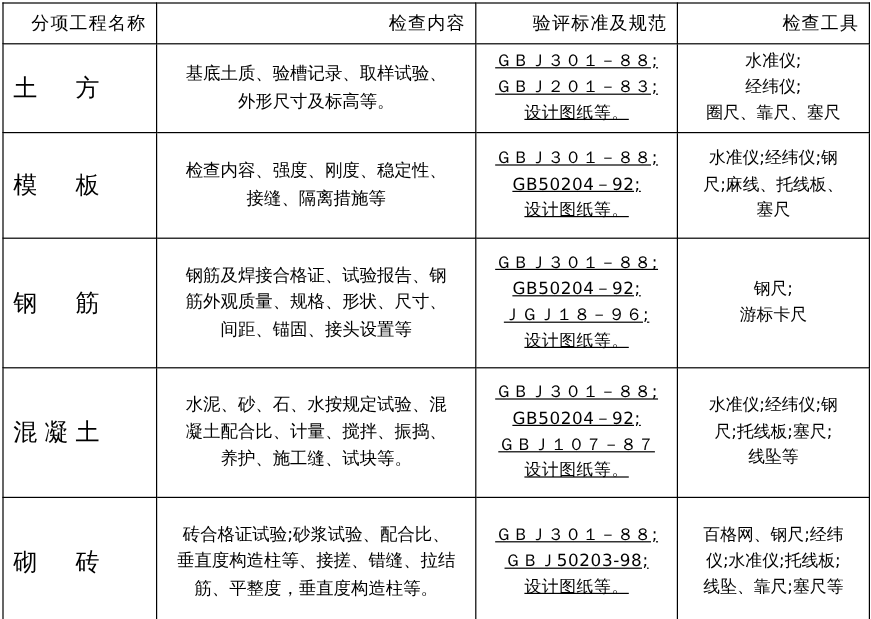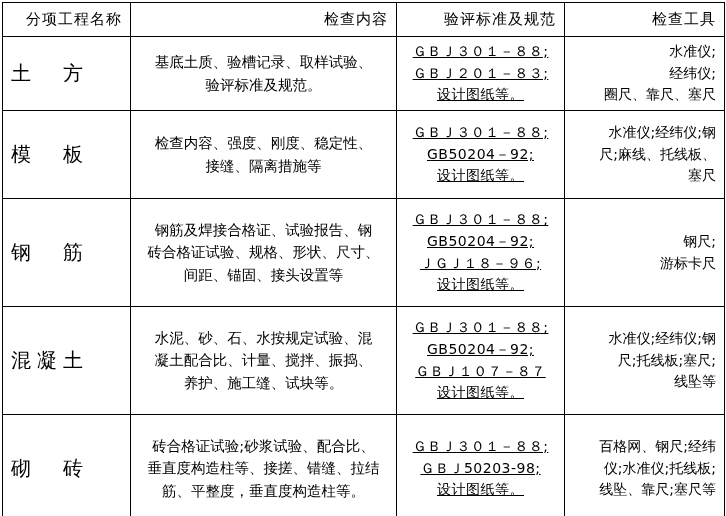--- a/index.html
+++ b/index.html
@@ -64,21 +64,21 @@
     text-align: center;
   }
   td.standard .line {
     display: block;
     letter-spacing: 0.5px;
     text-decoration: underline;
   }
   td.tools {
     font-size: 14px;
     line-height: 1.55;
-    text-align: right;
+    text-align: center;
   }
   td.content .line, td.tools .line {
     display: block;
   }
   tr.r1 { height: 62px; }
   tr.r2 { height: 88px; }
   tr.r3 { height: 108px; }
   tr.r4 { height: 108px; }
   tr.r5 { height: 108px; }
 </style>
@@ -100,21 +100,21 @@
         <th>验评标准及规范</th>
         <th>检查工具</th>
       </tr>
     </thead>
     <tbody>
 
       <tr class="r1">
         <td class="name">土　方</td>
         <td class="content">
           <span class="line">基底土质、验槽记录、取样试验、</span>
-          <span class="line">验评标准及规范。</span>
+          <span class="line">外形尺寸及标高等。</span>
         </td>
         <td class="standard">
           <span class="line">ＧＢＪ３０１－８８;</span>
           <span class="line">ＧＢＪ２０１－８３;</span>
           <span class="line">设计图纸等。</span>
         </td>
         <td class="tools">
           <span class="line">水准仪;</span>
           <span class="line">经纬仪;</span>
           <span class="line">圈尺、靠尺、塞尺</span>
@@ -136,21 +136,21 @@
           <span class="line">水准仪;经纬仪;钢</span>
           <span class="line">尺;麻线、托线板、</span>
           <span class="line">塞尺</span>
         </td>
       </tr>
 
       <tr class="r3">
         <td class="name">钢　筋</td>
         <td class="content">
           <span class="line">钢筋及焊接合格证、试验报告、钢</span>
-          <span class="line">砖合格证试验、规格、形状、尺寸、</span>
+          <span class="line">筋外观质量、规格、形状、尺寸、</span>
           <span class="line">间距、锚固、接头设置等</span>
         </td>
         <td class="standard">
           <span class="line">ＧＢＪ３０１－８８;</span>
           <span class="line">GB50204－92;</span>
           <span class="line">ＪＧＪ１８－９６;</span>
           <span class="line">设计图纸等。</span>
         </td>
         <td class="tools">
           <span class="line">钢尺;</span>

